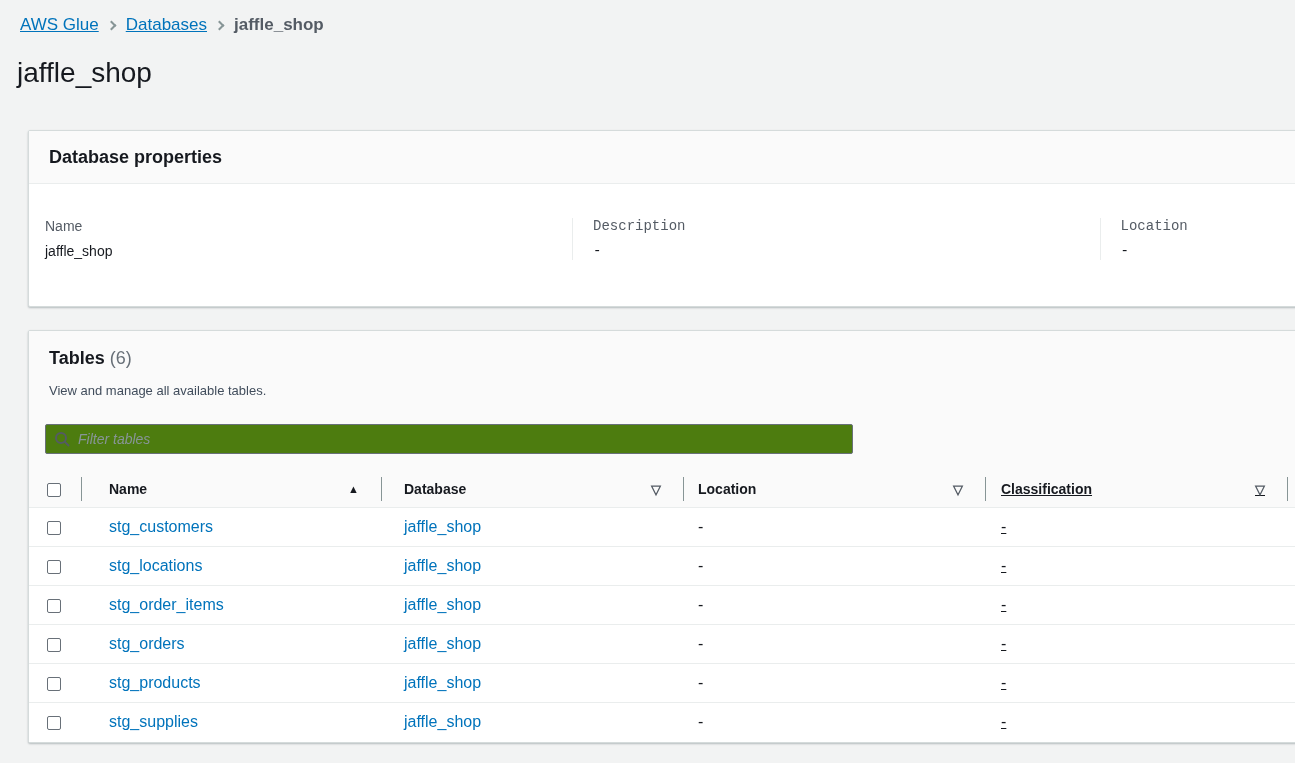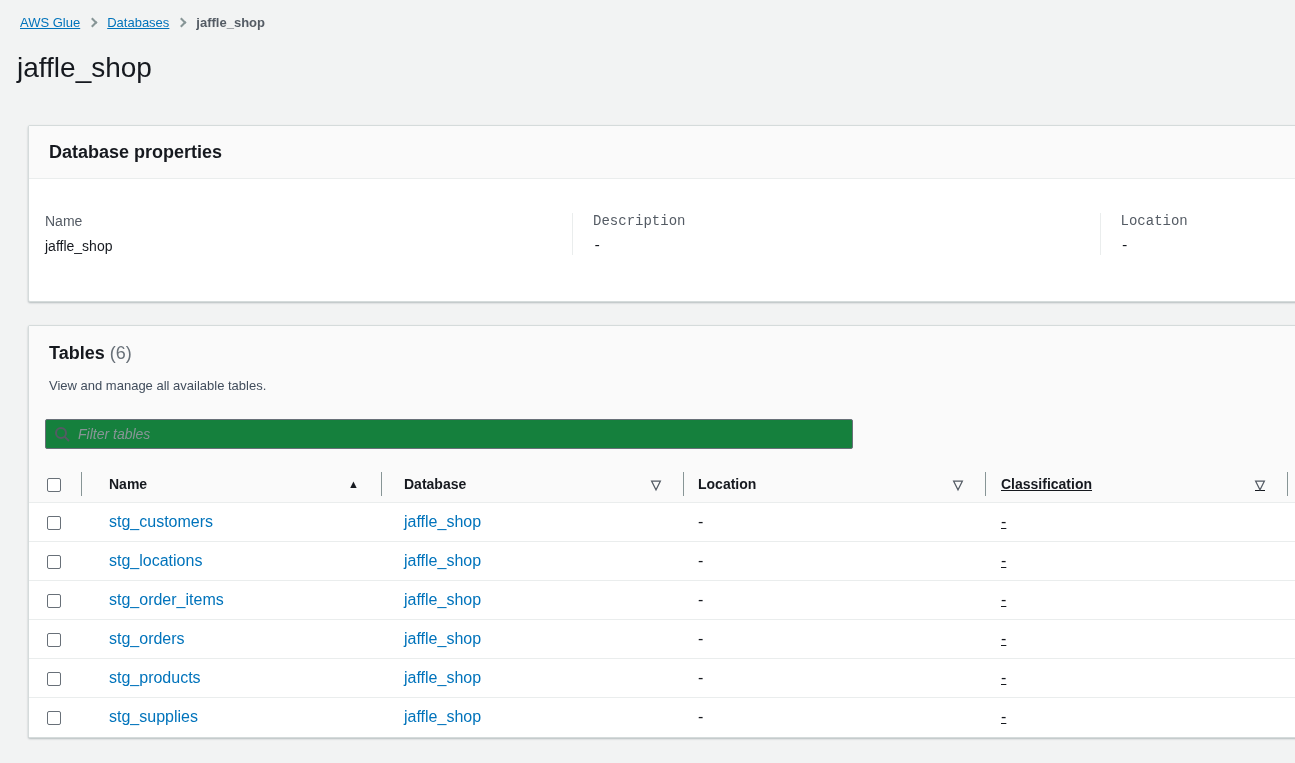--- a/index.html
+++ b/index.html
@@ -13,21 +13,21 @@
   }
   *{box-sizing:border-box;}
   html,body{margin:0;padding:0;width:1295px;height:763px;overflow:hidden;}
   body{
     background:var(--page-bg);
     font-family:"Liberation Sans",sans-serif;
     color:var(--text);
     font-size:14px;
   }
   
-  .breadcrumbs{display:flex;align-items:center;padding:15px 0 0 20px;font-size:13px;}
+  .breadcrumbs{display:flex;align-items:center;padding:15px 0 0 20px;font-size:17px;}
   .crumb{color:var(--link);text-decoration:underline;cursor:pointer;}
   .crumb-sep{
     display:inline-block;width:7px;height:7px;
     border-top:2px solid #879596;border-right:2px solid #879596;
     transform:rotate(45deg);margin:0 11px 0 9px;
   }
   .crumb-current{color:var(--text2);font-weight:700;}
   
   h1.page-title{margin:21px 0 0 17px;font-size:28px;line-height:34px;font-weight:400;color:var(--text);}
   
@@ -51,21 +51,21 @@
   .prop-value{margin-top:8px;color:var(--text);font-size:14px;line-height:17px;}
   
   .tables-header{background:var(--header-bg);padding:16px 20px 17px 16px;}
   .tables-title{font-size:18px;line-height:22px;margin-left:4px;}
   .tables-title .t-bold{font-weight:700;color:var(--text);margin-top:31px;}
   .tables-title .t-count{font-weight:400;color:#687078;}
   .tables-desc{margin-top:14px;margin-left:4px;font-size:13px;line-height:15px;color:#414d5c;}
   .filter-wrap{position:relative;margin-top:26px;width:808px;}
   .filter-wrap input{
     width:100%;height:30px;border:1px solid #687078;border-radius:2px;
-    background:#15803d;padding:0 8px 0 32px;font-size:14px;color:var(--text);
+    background:#4d7c0f;padding:0 8px 0 32px;font-size:14px;color:var(--text);
     font-family:"Liberation Sans",sans-serif;outline:none;
   }
   .filter-wrap input::placeholder{font-style:italic;color:#879596;}
   .search-icon{position:absolute;left:9px;top:7px;width:16px;height:16px;pointer-events:none;}
   
   table.data{width:1600px;border-collapse:collapse;table-layout:fixed;}
   thead tr{height:36px;background:var(--header-bg);}
   thead th{
     position:relative;text-align:left;font-size:14px;font-weight:700;color:var(--text);
     border-bottom:1px solid var(--divider);padding:0;

